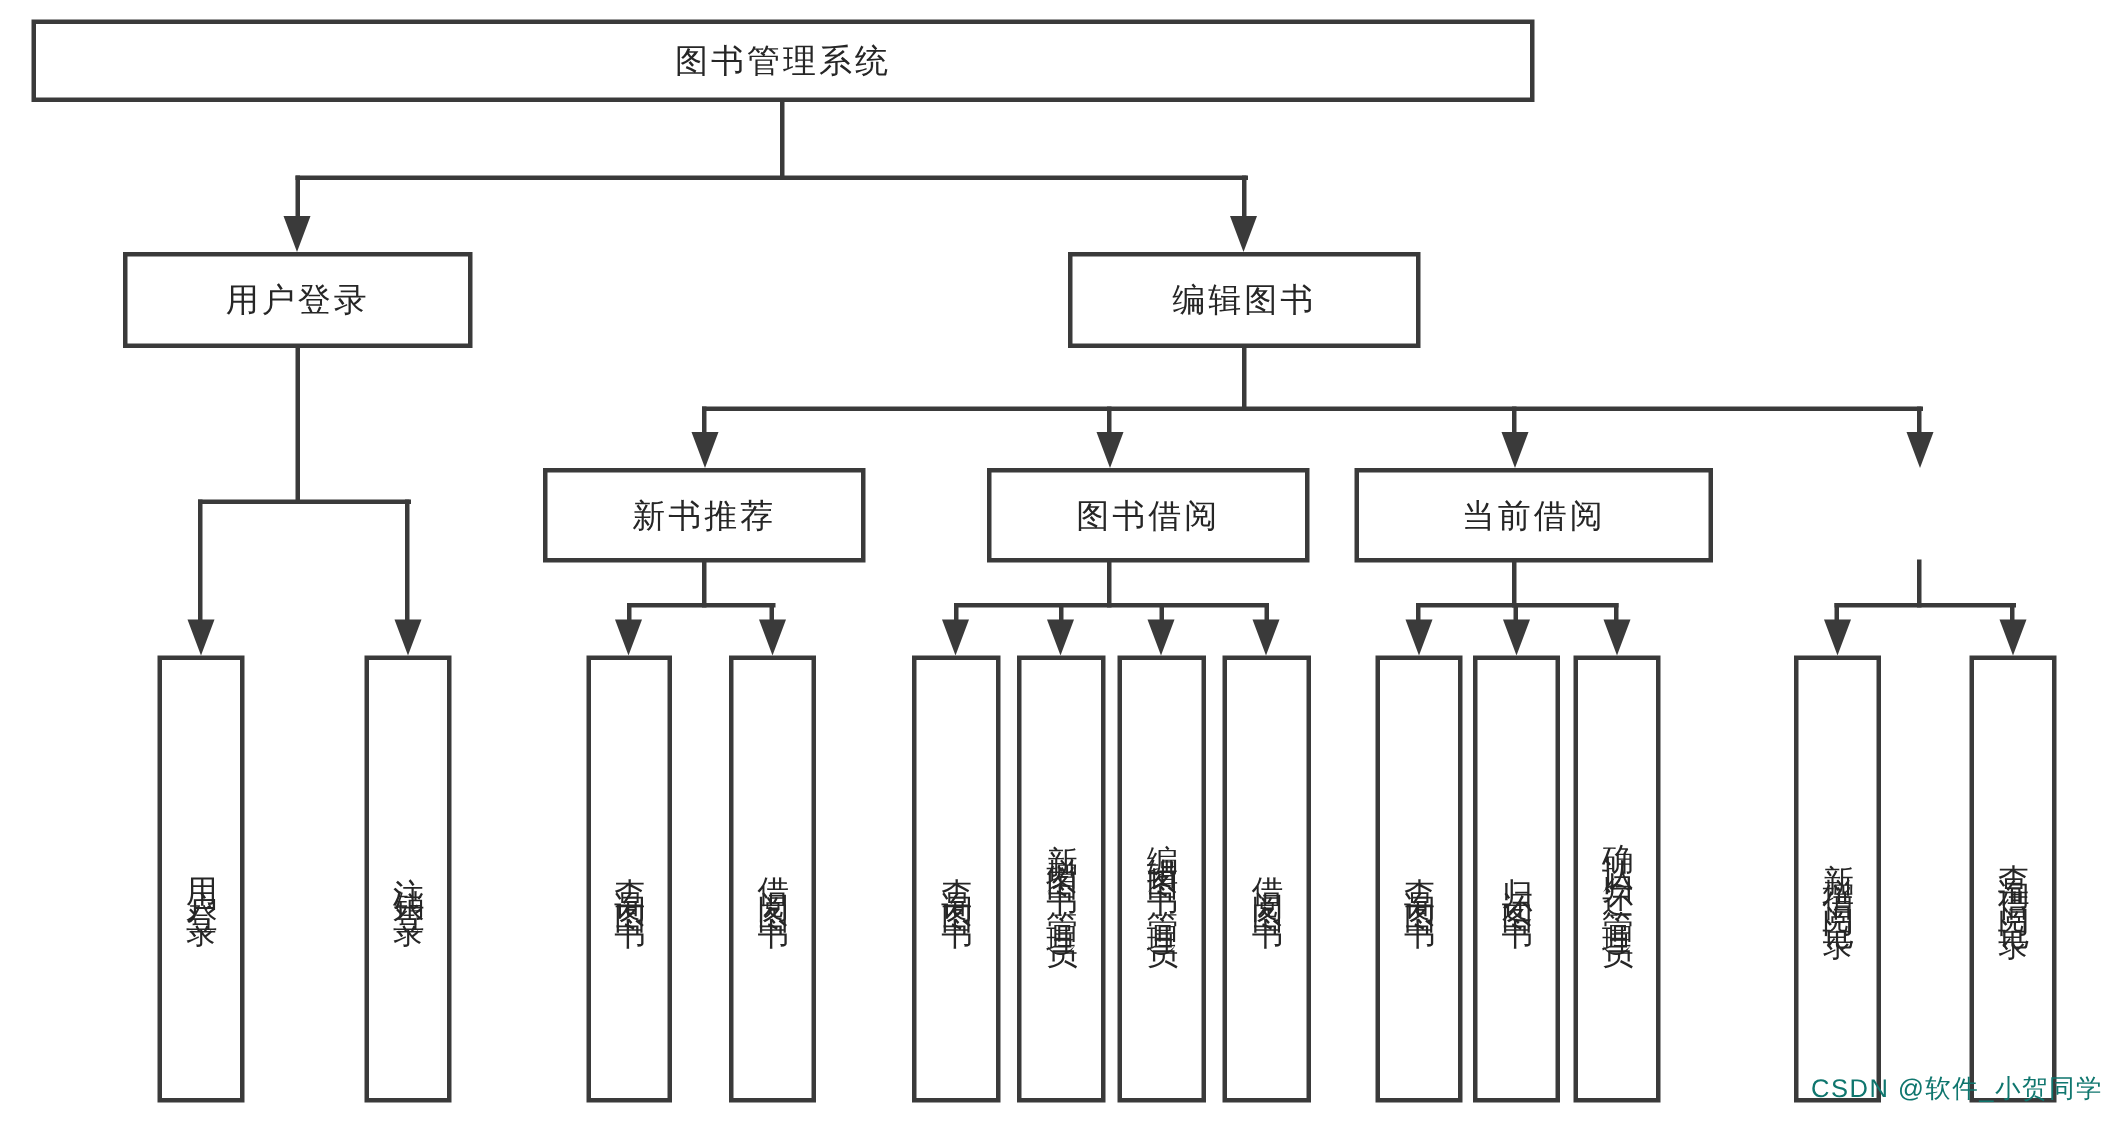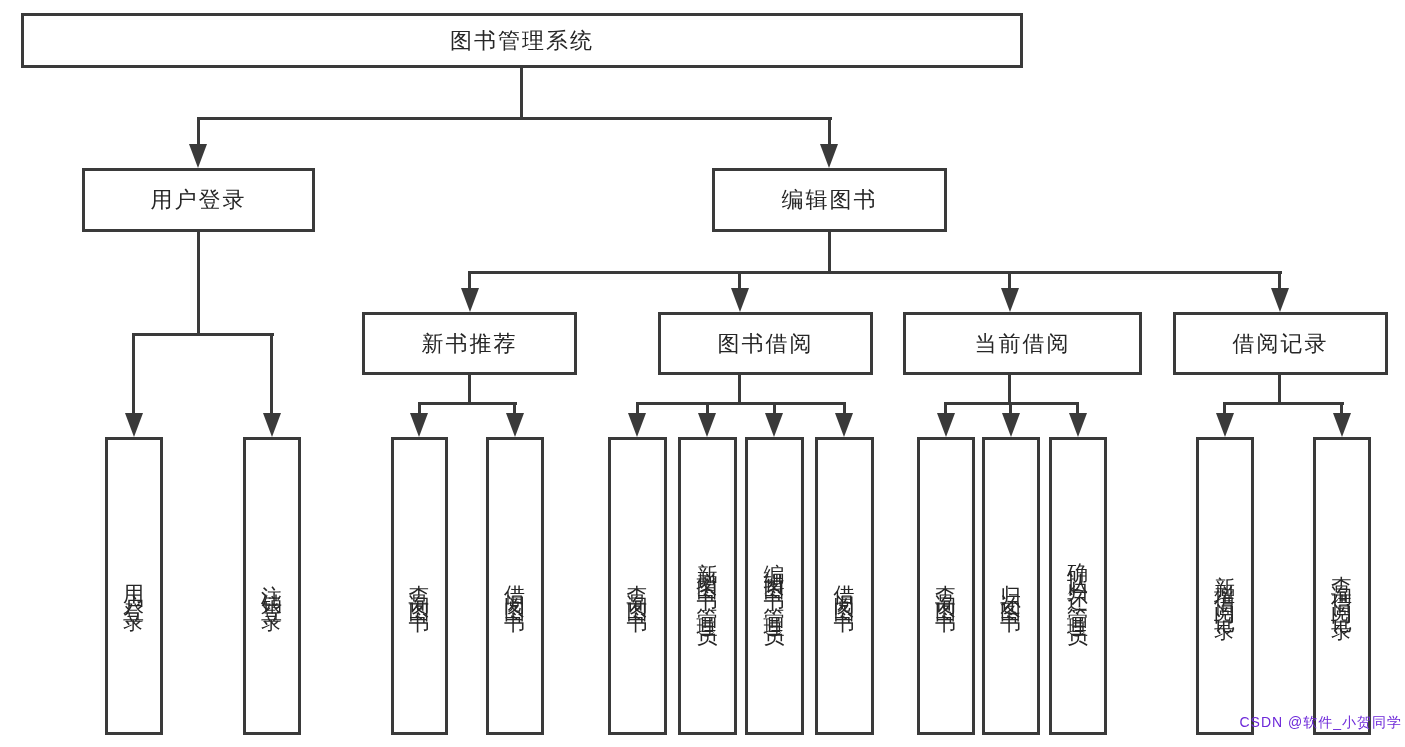--- a/index.html
+++ b/index.html
@@ -18,21 +18,21 @@
     writing-mode:vertical-rl;text-orientation:mixed;
     font-size:21px;letter-spacing:9px;line-height:1;
   }
   .cline{position:absolute;background:#3a3a3a;}
   .arrow{
     position:absolute;width:0;height:0;
     border-left:9px solid transparent;border-right:9px solid transparent;
     border-top:24px solid #3a3a3a;
   }
   .watermark{
-    position:absolute;top:714px;right:3px;font-size:14px;color:#6d28d9;
+    position:absolute;top:714px;right:3px;font-size:17px;color:#0f766e;
     letter-spacing:1px;z-index:5;white-space:nowrap;
   }
 </style>
 </head>
 <body>
 
 <div class="stage">
 
   <div class="box" style="left:21px;top:13px;width:1002px;height:55px;">
     <span class="lbl">图书管理系统</span>
@@ -46,23 +46,20 @@
   </div>
 
   <div class="box" style="left:362px;top:312px;width:215px;height:63px;">
     <span class="lbl">新书推荐</span>
   </div>
   <div class="box" style="left:612px;top:312px;width:215px;height:63px;margin-left:46px;">
     <span class="lbl">图书借阅</span>
   </div>
   <div class="box" style="left:903px;top:312px;width:239px;height:63px;">
     <span class="lbl">当前借阅</span>
-  </div>
-  <div class="box" style="left:1173px;top:312px;width:215px;height:63px;">
-    <span class="lbl">借阅记录</span>
   </div>
 
   <div class="box leaf" style="left:105px;top:437px;width:58px;height:298px;">
     <span class="lbl">用户登录</span>
   </div>
   <div class="box leaf" style="left:243px;top:437px;width:58px;height:298px;">
     <span class="lbl">注销登录</span>
   </div>
 
   <div class="box leaf" style="left:391px;top:437px;width:57px;height:298px;">

